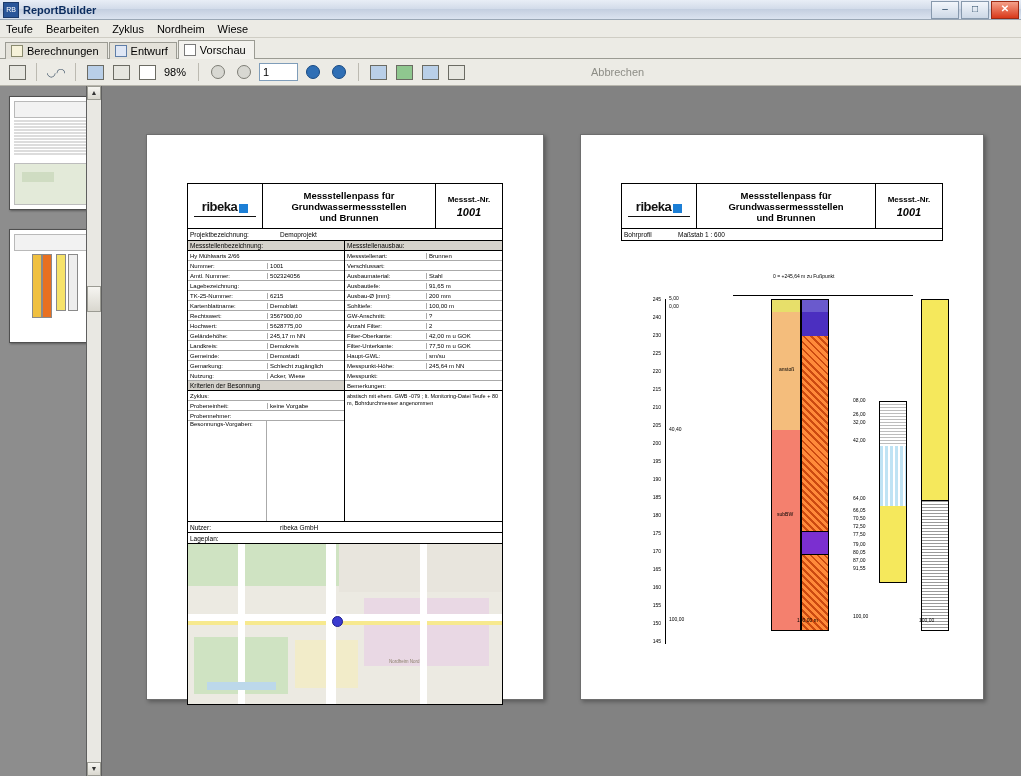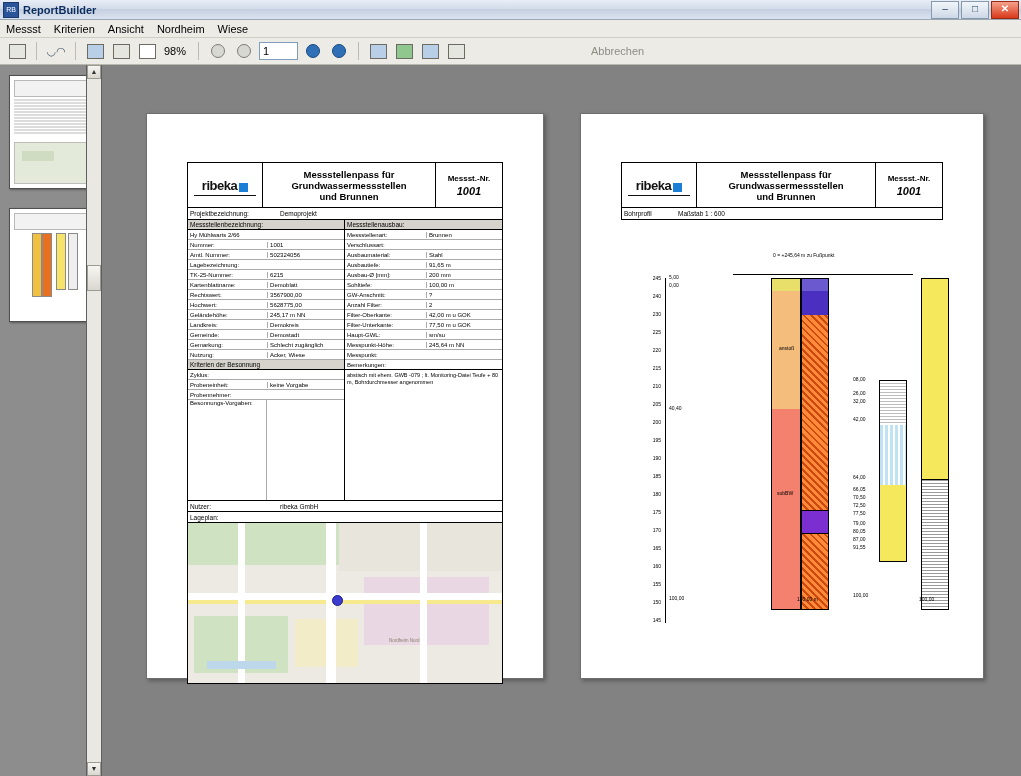--- a/index.html
+++ b/index.html
@@ -224,27 +224,41 @@
     <div class="appicon">RB</div>
     <div class="title">ReportBuilder</div>
     <div class="winbtns">
       <div class="winbtn">–</div>
       <div class="winbtn">□</div>
       <div class="winbtn close">✕</div>
     </div>
   </div>
 
   <div class="menubar">
-    <span>Messst</span>
-    <span>Kriterien</span>
-    <span>Ansicht</span>
+    <span>Teufe</span>
+    <span>Bearbeiten</span>
+    <span>Zyklus</span>
     <span>Nordheim</span>
     <span>Wiese</span>
   </div>
 
+  <div class="tabbar">
+    <div class="tab">
+      <span class="ticon calc"></span>
+      <span>Berechnungen</span>
+    </div>
+    <div class="tab">
+      <span class="ticon draft"></span>
+      <span>Entwurf</span>
+    </div>
+    <div class="tab active">
+      <span class="ticon prev"></span>
+      <span>Vorschau</span>
+    </div>
+  </div>
 
   <div class="toolbar">
     <div class="tbtn disabled">
       <span class="icon-box grey"></span>
     </div>
     <div class="sep"></div>
     <div class="tbtn">
       <span style="font-size:11px;">◡◠</span>
     </div>
     <div class="sep"></div>

